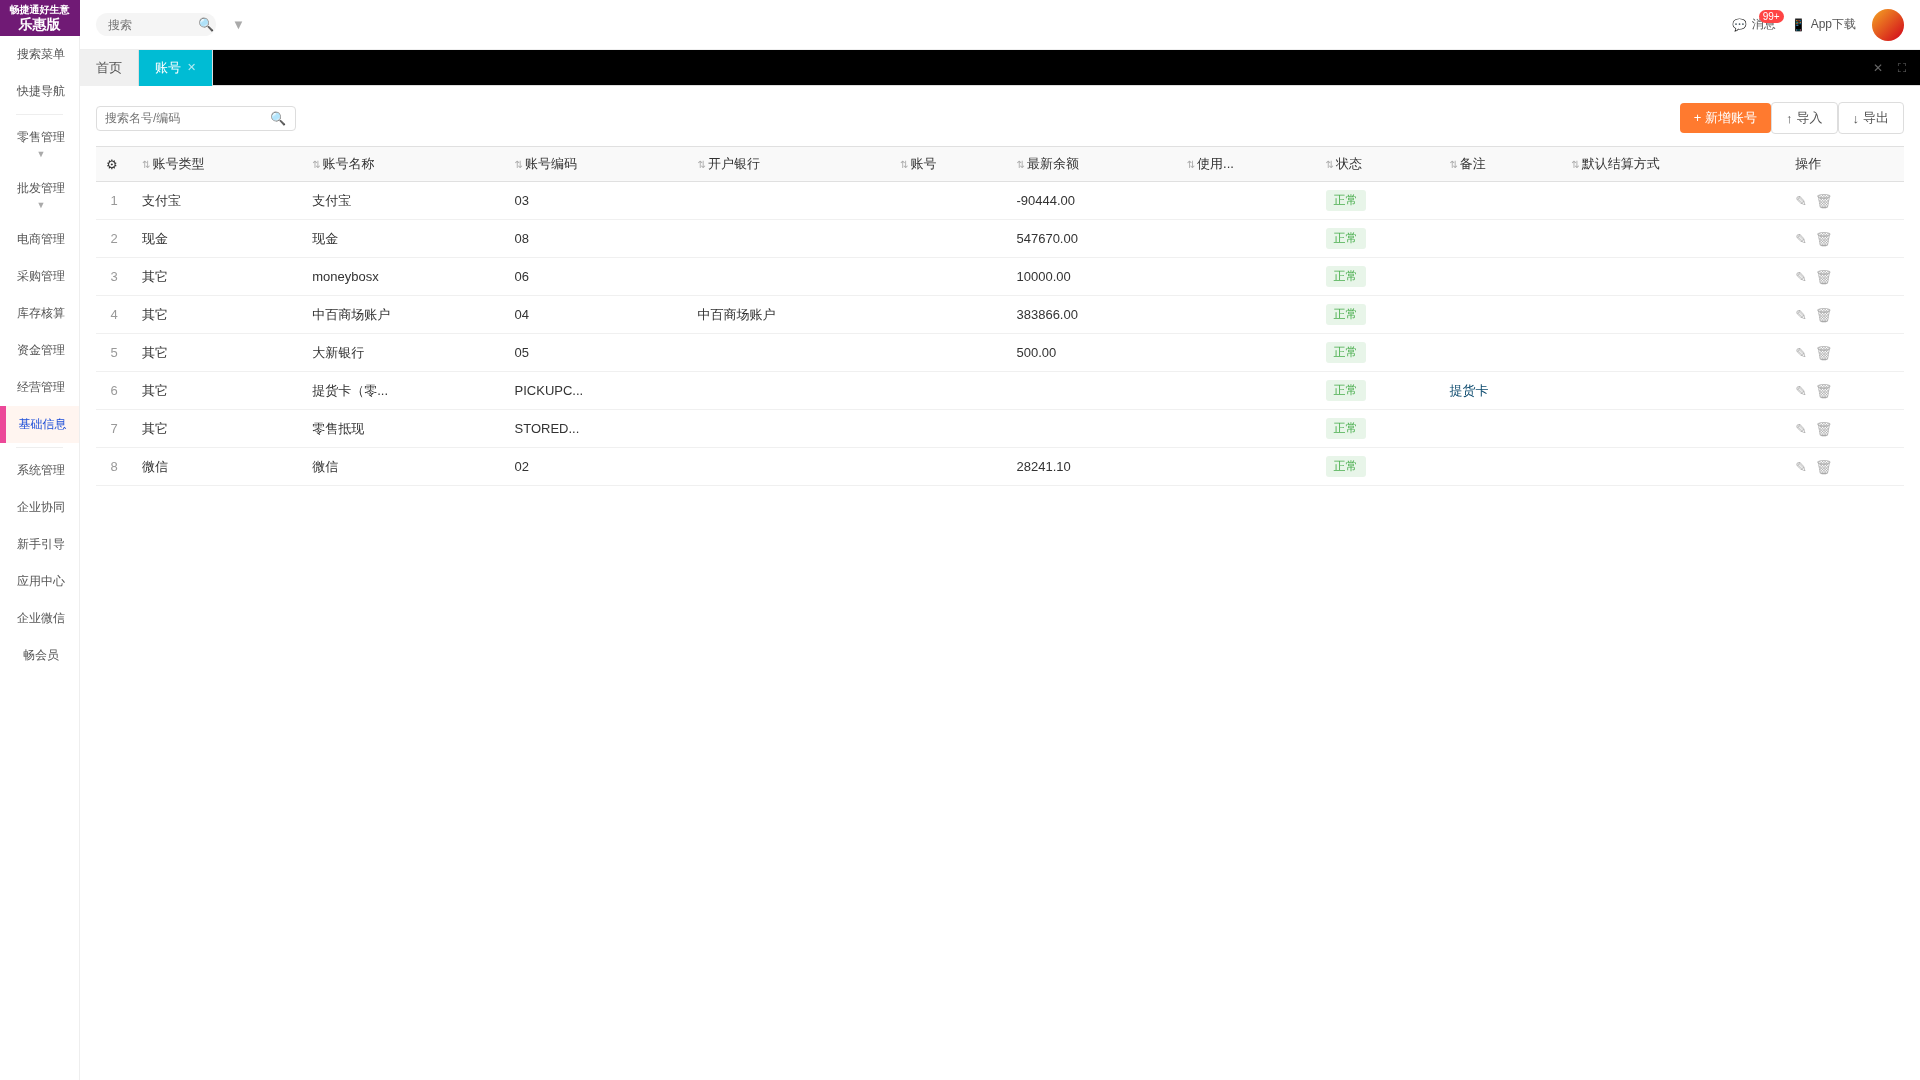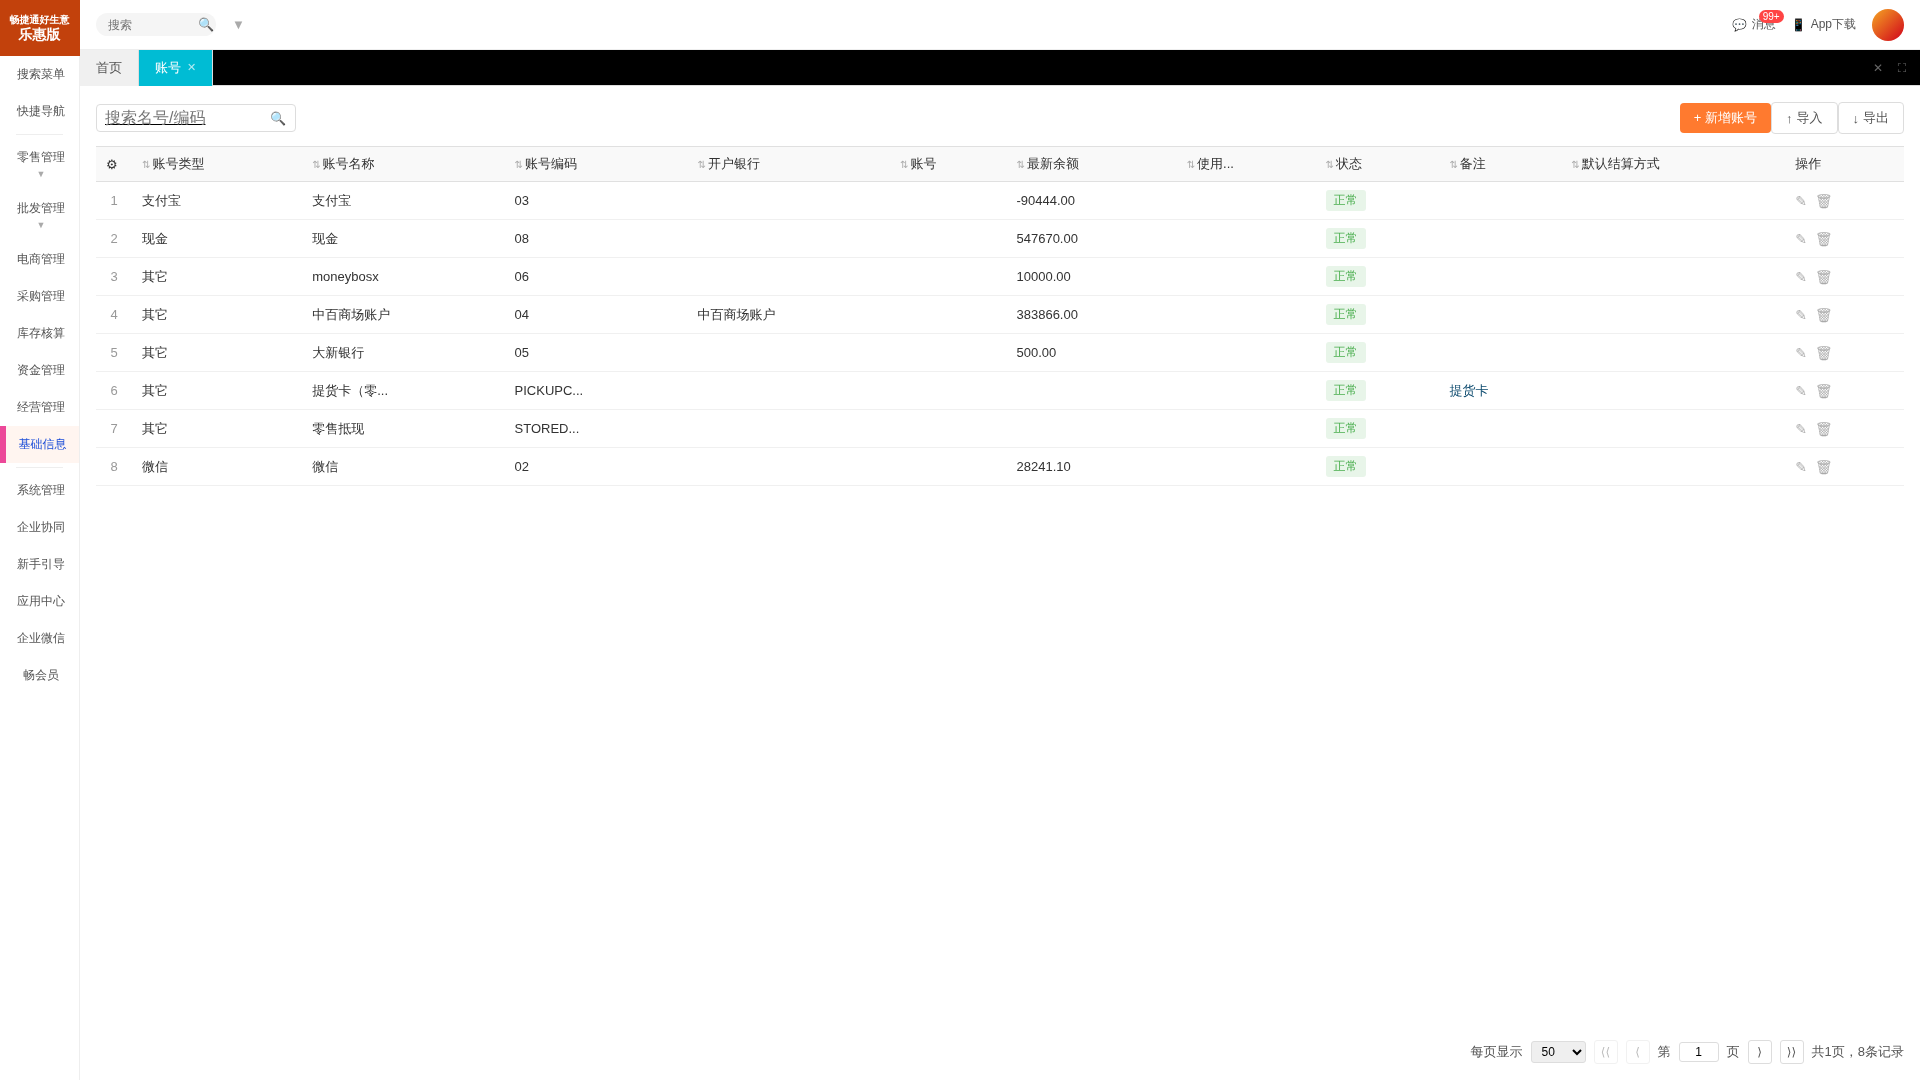--- a/index.html
+++ b/index.html
@@ -10,22 +10,22 @@
       width: 80px;
       background: #fff;
       display: flex;
       flex-direction: column;
       align-items: center;
       border-right: 1px solid #eee;
       flex-shrink: 0;
     }
     .sidebar-logo {
       width: 80px;
-      height: 56px;
-      background: #c2410c;
+      height: 36px;
+      background: #701a75;
       display: flex;
       align-items: center;
       justify-content: center;
       color: white;
       font-size: 11px;
       font-weight: bold;
     }
     .sidebar-logo-text {
       text-align: center;
       line-height: 1.2;
@@ -193,23 +193,22 @@
       align-items: center;
       border: 1px solid #ddd;
       border-radius: 4px;
       padding: 4px 8px;
       width: 200px;
       background: #fff;
     }
     .search-box input {
       border: none;
       outline: none;
-      font-size: 16px;
+      font-size: 12px;
       flex: 1;
-      text-decoration: underline;
     }
     .toolbar-right {
       display: flex;
       align-items: center;
       gap: 0;
     }
     .btn-primary {
       background: #ff7a2f;
       color: white;
       border: none;
@@ -617,29 +616,14 @@
       <td>
         <div class="action-icons">
           <span class="action-icon">✎</span>
           <span class="action-icon">🗑</span>
         </div>
       </td>
     </tr>
         </tbody>
     </table>
 
-    <div class="pagination">
-      <span>每页显示</span>
-      <select class="page-size-select">
-        <option>50</option>
-        <option>100</option>
-      </select>
-      <button class="page-btn" disabled="">⟨⟨</button>
-      <button class="page-btn" disabled="">⟨</button>
-      <span>第</span>
-      <input type="text" class="page-input" value="1" style="">
-      <span>页</span>
-      <button class="page-btn">⟩</button>
-      <button class="page-btn">⟩⟩</button>
-      <span>共1页，8条记录</span>
-    </div>
   </div>
 </div>
 
 </body></html>

